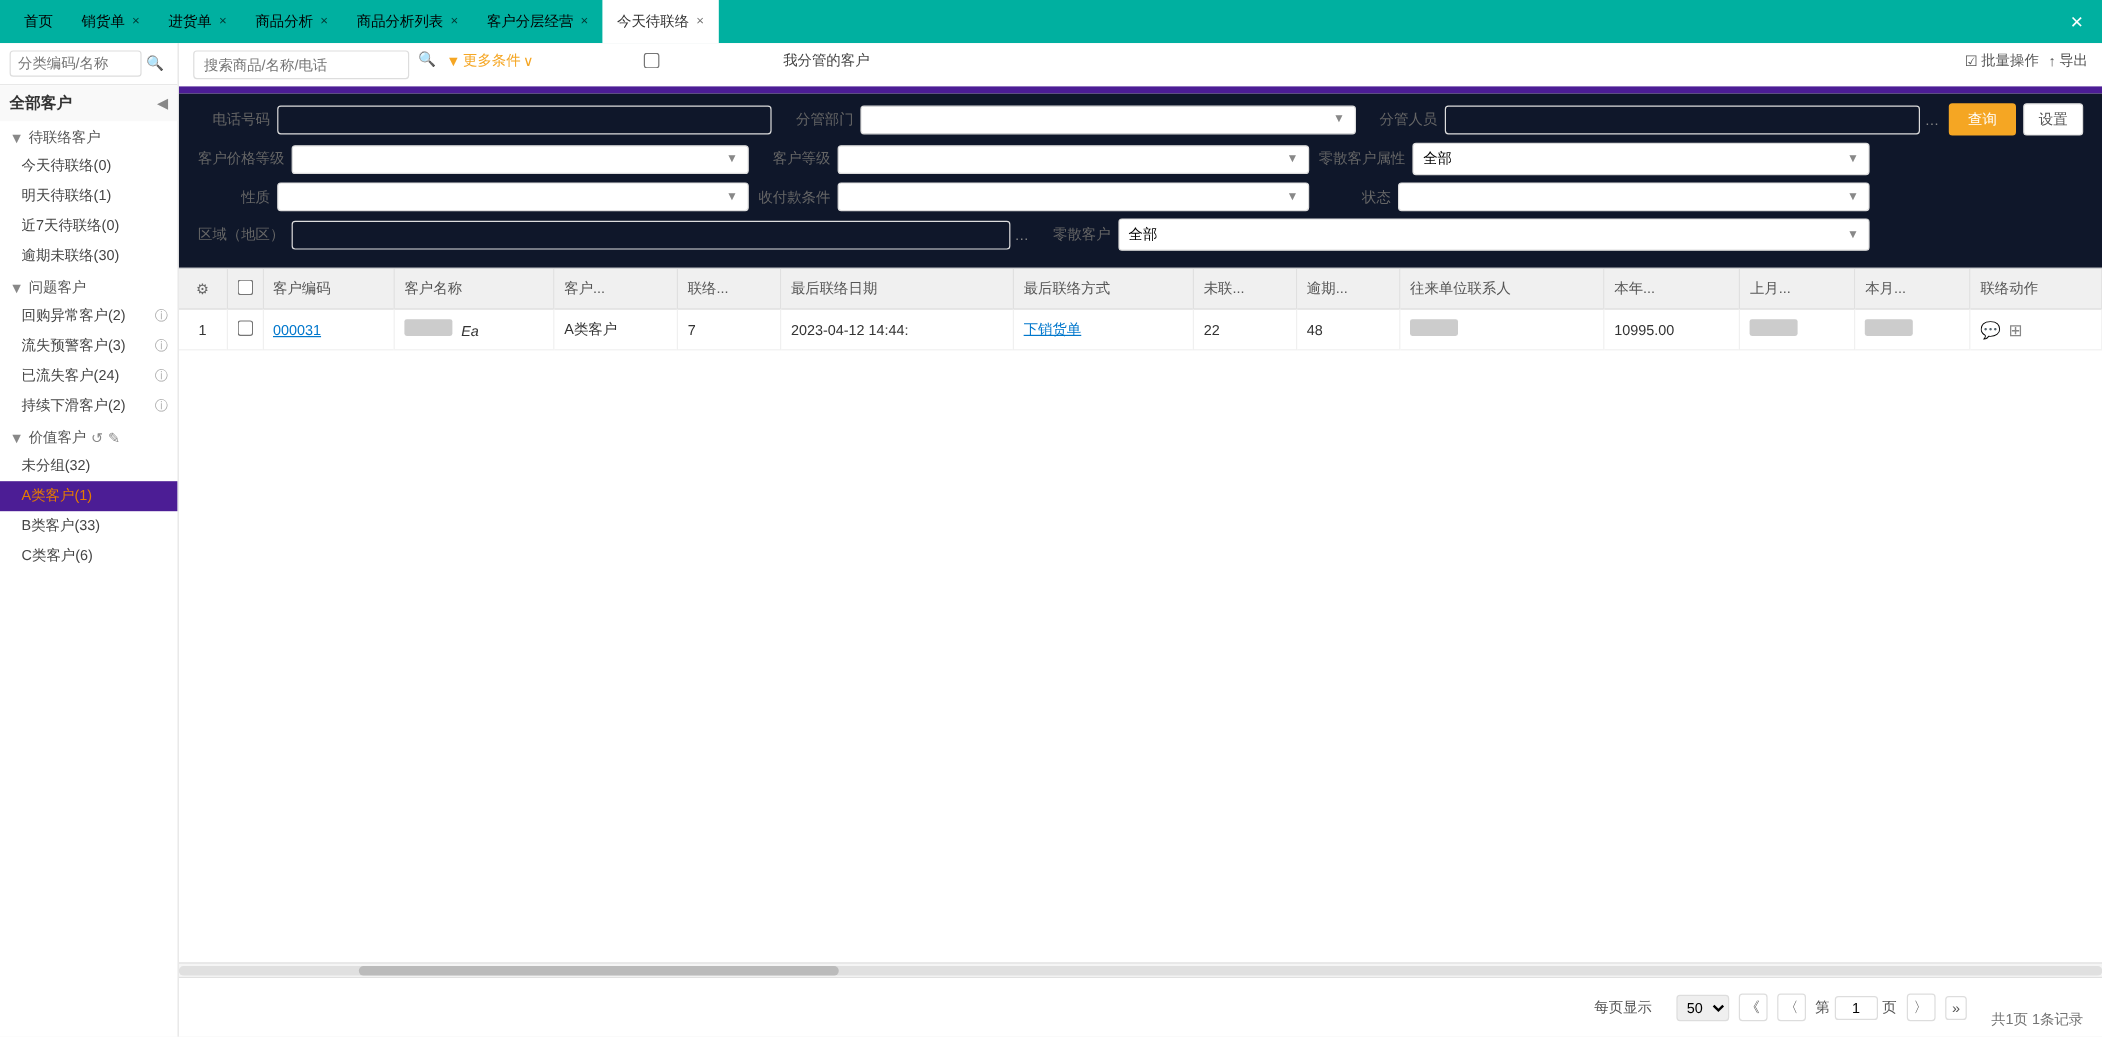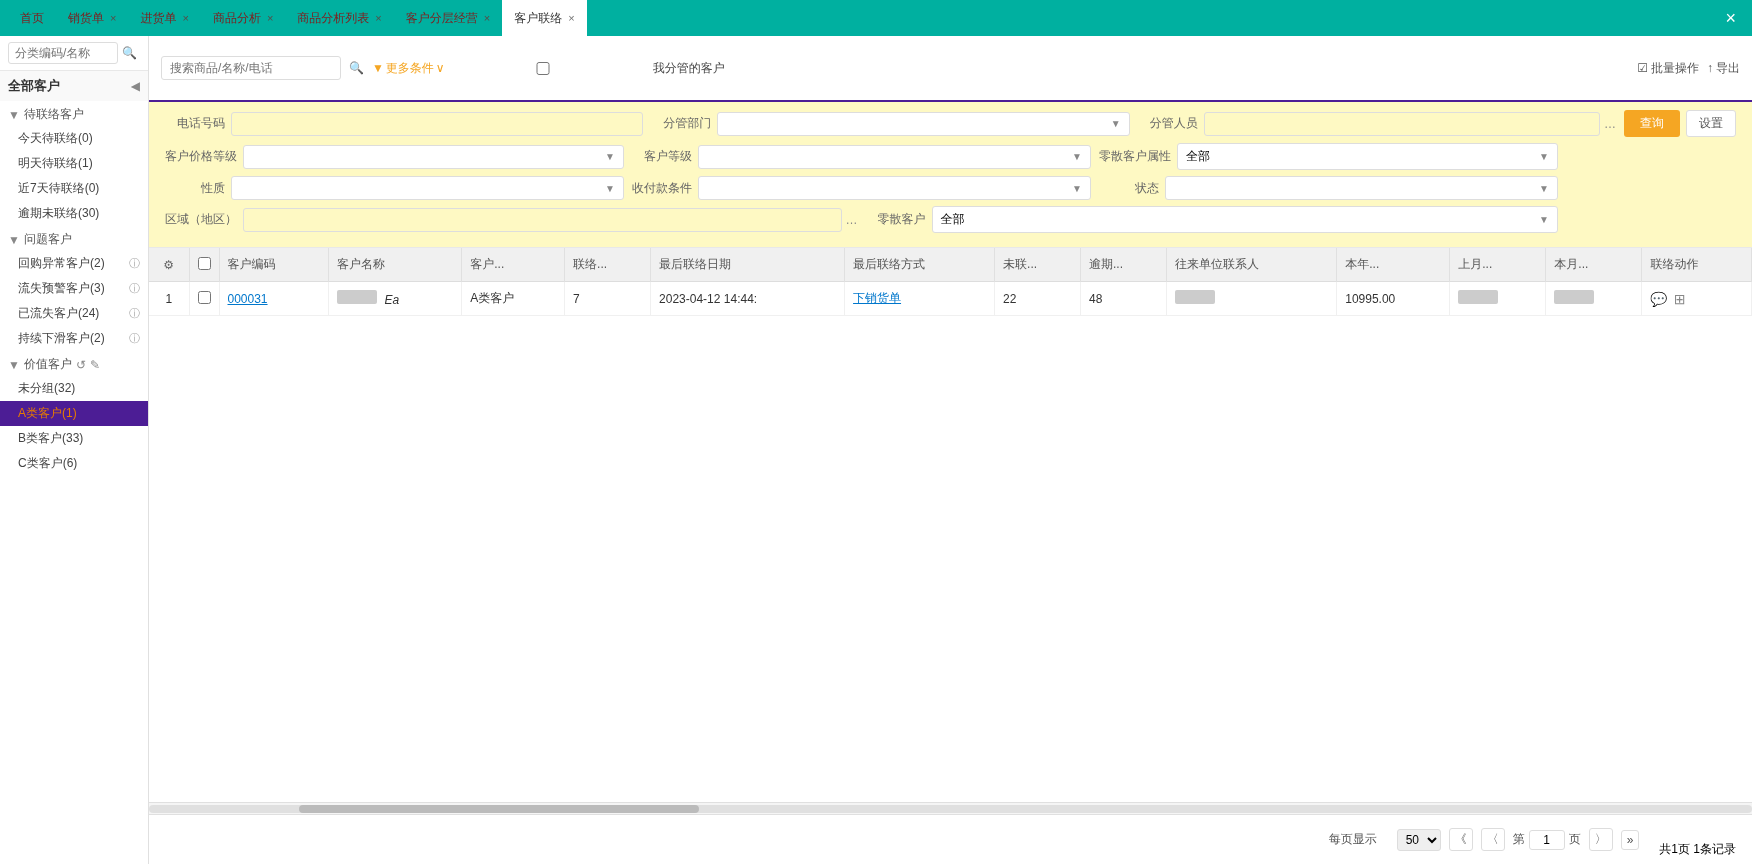--- a/index.html
+++ b/index.html
@@ -13,21 +13,21 @@
       align-items: center;
       padding: 0 8px;
       color: white;
     }
     .top-nav .nav-item {
       padding: 0 12px;
       height: 36px;
       display: flex;
       align-items: center;
       cursor: pointer;
-      color: #7f1d1d;
+      color: #000000;
       font-size: 13px;
       white-space: nowrap;
     }
     .top-nav .nav-item.active {
       background: white;
       color: #333;
     }
     .top-nav .nav-item .close-x {
       margin-left: 6px;
       font-size: 11px;
@@ -130,25 +130,25 @@
       flex: 1;
       display: flex;
       flex-direction: column;
       background: #f5f5f5;
       overflow: hidden;
     }
 
     
     .filter-bar {
       background: white;
-      padding: 20px 12px;
-      display: flex;
-      align-items: center;
+      padding: 6px 12px;
+      display: flex;
+      align-items: flex-start;
       gap: 8px;
-      border-bottom: 2px solid #4c1d95;
+      border-bottom: 6px solid #4c1d95;
     }
     .filter-bar input {
       border: 1px solid #ddd;
       border-radius: 3px;
       padding: 4px 8px;
       width: 180px;
       outline: none;
       font-size: 12px;
     }
     .filter-bar .search-btn {
@@ -179,21 +179,21 @@
       color: #555;
       cursor: pointer;
       font-size: 12px;
       display: flex;
       align-items: center;
       gap: 3px;
     }
 
     
     .advanced-filter {
-      background: #fef9c3;
+      background: #0f172a;
       padding: 8px 16px;
       border-bottom: 1px solid #e8e8e8;
     }
     .filter-row {
       display: flex;
       align-items: center;
       margin-bottom: 6px;
       gap: 8px;
     }
     .filter-field {
@@ -311,21 +311,21 @@
       color: #555;
     }
     .pagination-bar .pg-input {
       border: 1px solid #ddd;
       border-radius: 3px;
       width: 36px;
       text-align: center;
       padding: 2px 4px;
       font-size: 12px;
     }
-    .pagination-bar .total-info { color: #000000; margin-left: 12px; margin-top: 20px; }
+    .pagination-bar .total-info { color: #737373; margin-left: 12px; margin-top: 20px; }
 
     
     .scroll-bottom {
       background: #f5f5f5;
       height: 12px;
       border-top: 1px solid #e0e0e0;
     }
     .scroll-track {
       background: #e0e0e0;
       height: 8px;
@@ -397,21 +397,21 @@
   </div>
   <div class="nav-item">
     <span>商品分析列表</span>
     <span class="close-x">×</span>
   </div>
   <div class="nav-item">
     <span>客户分层经营</span>
     <span class="close-x">×</span>
   </div>
   <div class="nav-item active">
-    <span>客户联络</span>
+    <span>今天待联络</span>
     <span class="close-x">×</span>
   </div>
   <div class="spacer"></div>
   <div class="window-close">×</div>
 </div>
 
 <div class="main-layout">
 
   <div class="sidebar">
     <div class="sidebar-search">

